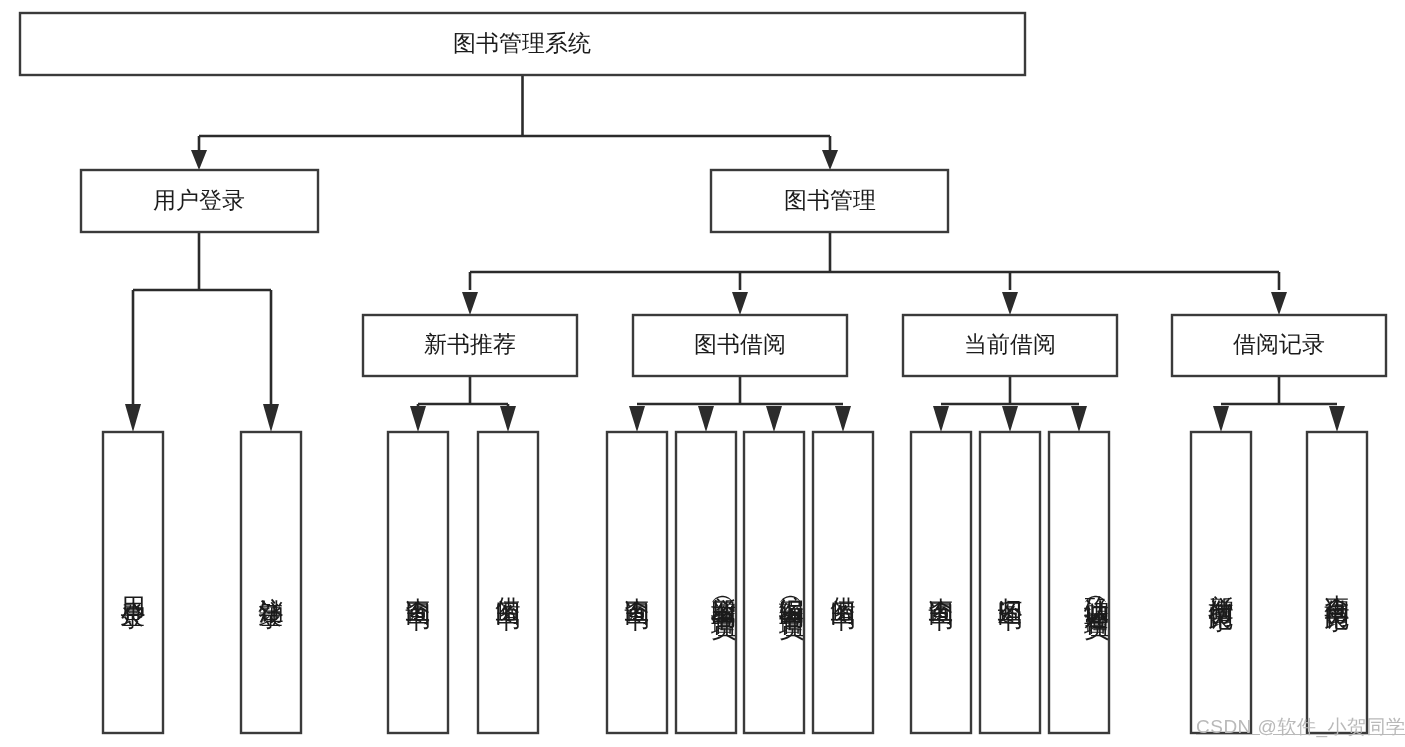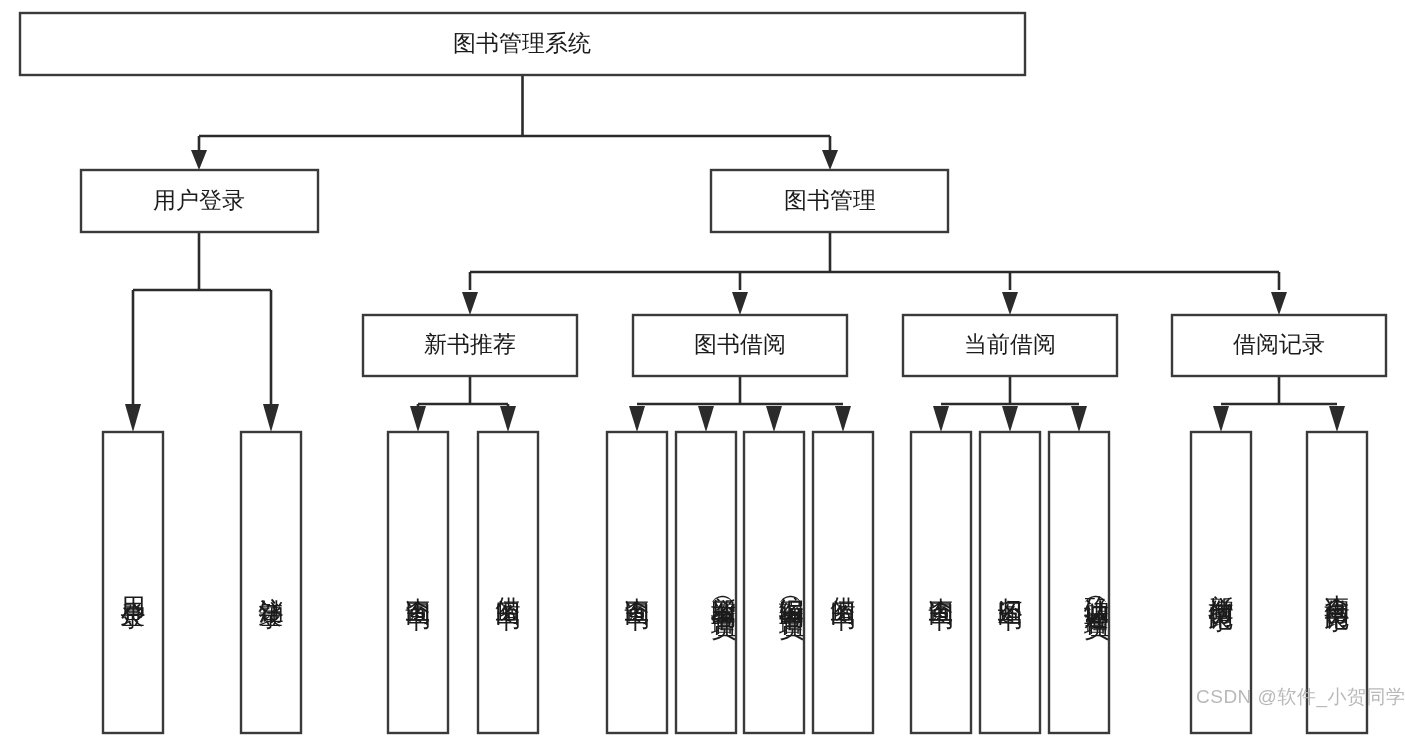--- a/index.html
+++ b/index.html
@@ -205,15 +205,15 @@
   <div class="leaf-label" style="left:607px;  top:432px; width:60px; height:301px;">查询图书</div>
   <div class="leaf-label" style="left:676px;  top:432px; width:60px; height:301px; align-items:flex-start; padding-top:14px; box-sizing:border-box;">新增图书（管理员）</div>
   <div class="leaf-label" style="left:744px;  top:432px; width:60px; height:301px; align-items:flex-start; padding-top:14px; box-sizing:border-box;">编辑图书（管理员）</div>
   <div class="leaf-label" style="left:813px;  top:432px; width:60px; height:301px;">借阅图书</div>
   <div class="leaf-label" style="left:911px;  top:432px; width:60px; height:301px;">查询图书</div>
   <div class="leaf-label" style="left:980px;  top:432px; width:60px; height:301px;">归还图书</div>
   <div class="leaf-label" style="left:1049px; top:432px; width:60px; height:301px; align-items:flex-start; padding-top:14px; box-sizing:border-box;">确认归还（管理员）</div>
   <div class="leaf-label" style="left:1191px; top:432px; width:60px; height:301px;">新增借阅记录</div>
   <div class="leaf-label" style="left:1307px; top:432px; width:60px; height:301px;">查询借阅记录</div>
 
-  <div class="watermark" style="left:1196px; top:684px;">CSDN @软件_小贺同学</div>
+  <div class="watermark" style="left:1196px; top:714px;text-decoration:underline;">CSDN @软件_小贺同学</div>
 
 </div>
 
 </body></html>

